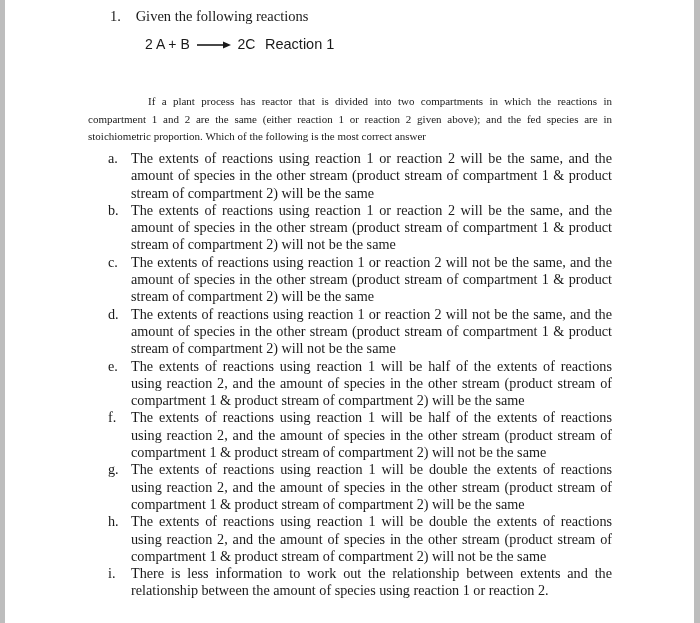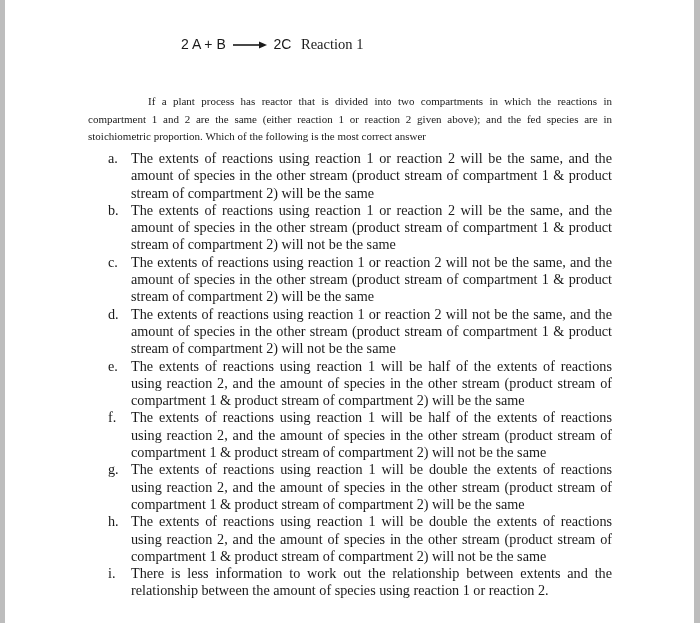--- a/index.html
+++ b/index.html
@@ -7,39 +7,43 @@
       width: 700px; height: 623px; overflow: hidden;
       background: #ffffff; position: relative;
       font-family: "Liberation Serif", "DejaVu Serif", serif;
       color: #1a1a1a;
     }
     .edge-left { position: absolute; left: 0; top: 0; width: 5px; height: 623px; background: #bdbdbd; }
     .edge-right { position: absolute; right: 0; top: 0; width: 6px; height: 623px; background: #bdbdbd; }
     .doc { position: absolute; left: 0; top: 0; width: 700px; height: 623px; }
     .q-head { position: absolute; left: 110px; top: 8px; font-size: 14.5px; }
     .q-head .num { display: inline-block; width: 22px; }
-    .rx { position: absolute; font-size: 14px; font-family: "Liberation Sans", "DejaVu Sans", sans-serif; margin-left: 36px; }
+    .rx { position: absolute; font-size: 14px; font-family: "Liberation Sans", "DejaVu Sans", sans-serif; }
     .rx .eq { display: inline-block; }
-    .rx .lbl { font-family: Liberation Serif, serif; font-size: 14.5px; position: absolute; left: 120px; top: 0; white-space: nowrap; }
+    .rx .lbl { font-family: Liberation Sans, sans-serif; font-size: 14.5px; position: absolute; left: 120px; top: 0; white-space: nowrap; }
     .arrow { display: inline-block; vertical-align: middle; margin: 0 3px; }
     .para {
       position: absolute; left: 88px; top: 93px; width: 524px;
       font-size: 11px; line-height: 17.5px; text-align: justify; text-indent: 60px;
     }
     .opts { position: absolute; left: 108px; top: 150px; width: 504px; }
     .opt { position: relative; padding-left: 23px; font-size: 14.2px; line-height: 17.3px; text-align: justify; }
     .opt .ltr { position: absolute; left: 0; top: 0; }
   </style>
 </head>
 <body>
 
 <div class="edge-left"></div>
 <div class="edge-right"></div>
 
 <div class="doc">
+  <div class="q-head">
+    <span class="num">1.</span>
+    <span>Given the following reactions</span>
+  </div>
 
   <div class="rx" style="left:145px; top:36px;">
     <span class="eq">2 A + B</span>
     <svg class="arrow" width="34" height="8">
         <line x1="0" y1="4" x2="27" y2="4" stroke="#1a1a1a" stroke-width="1.6"></line>
         <polygon points="26,0.5 34,4 26,7.5" fill="#1a1a1a"></polygon>
       </svg>
     <span class="eq">2C</span>
     <span class="lbl">Reaction 1</span>
   </div>

